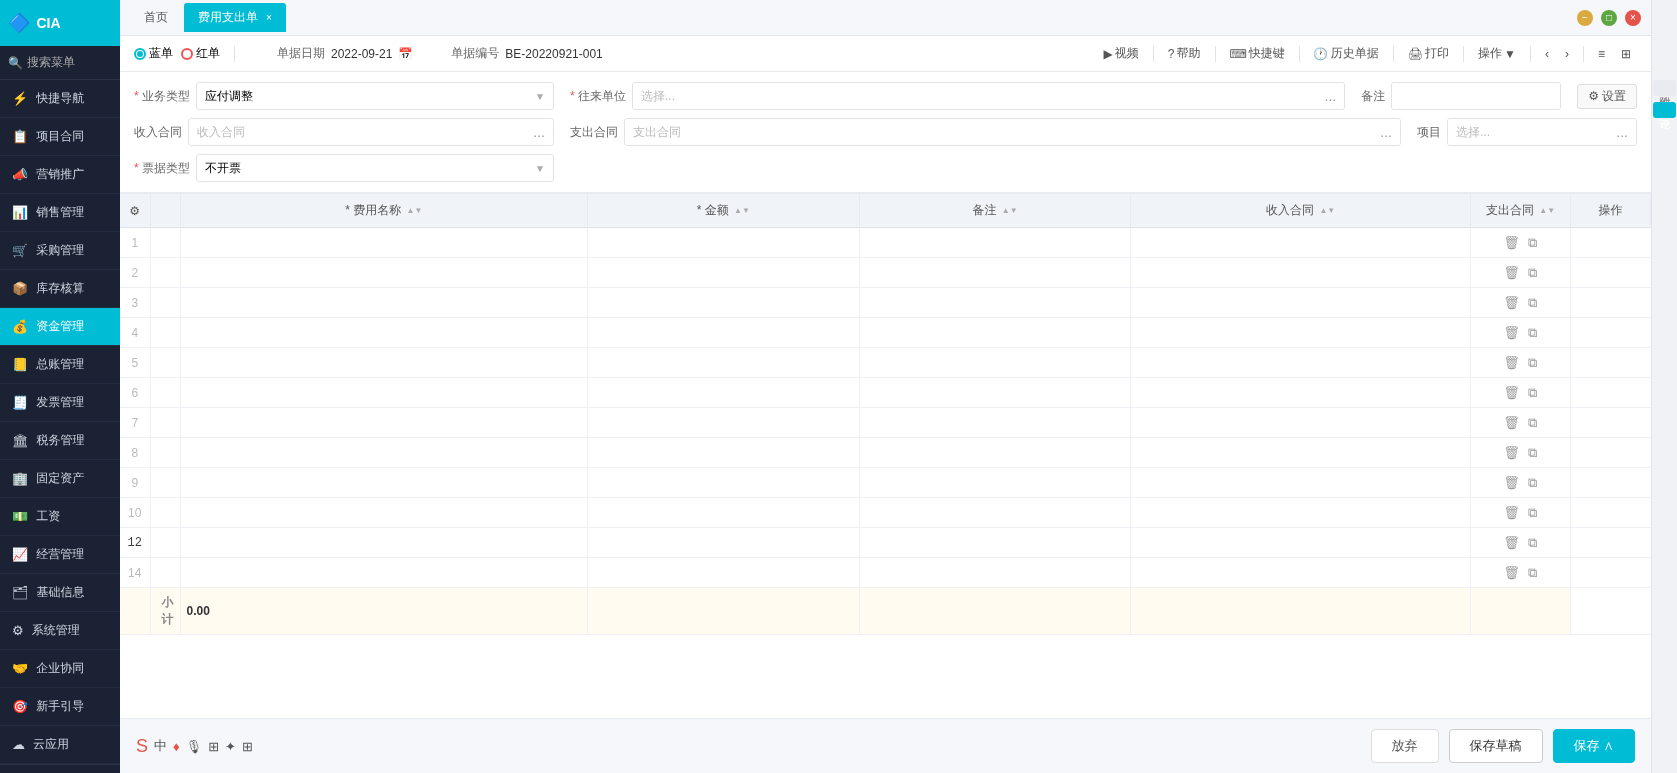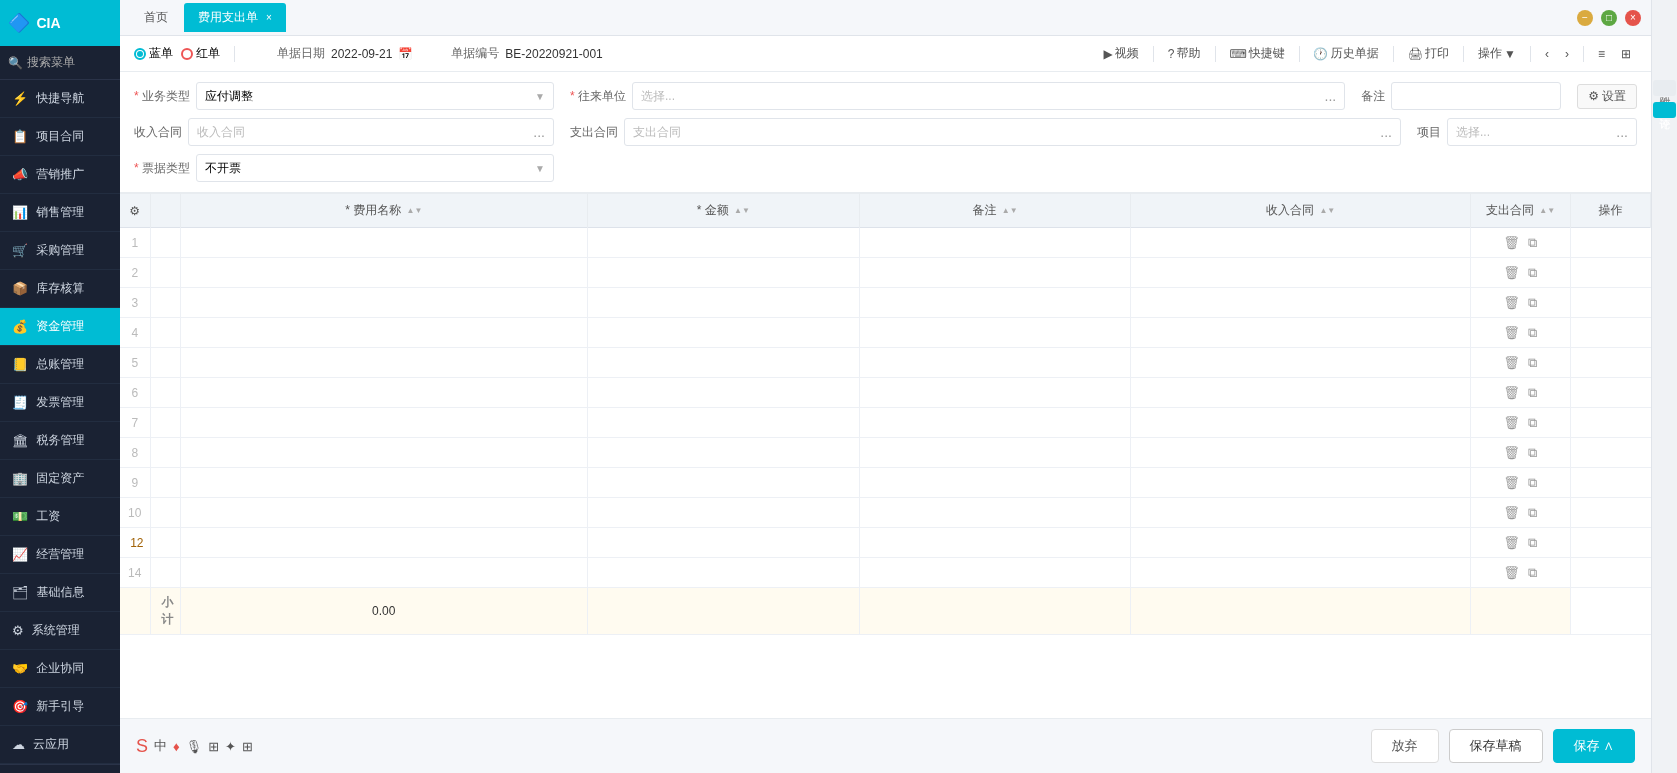--- a/index.html
+++ b/index.html
@@ -780,21 +780,21 @@
     <td></td>
     <td></td>
     <td class="actions-col">
       <div class="action-icons">
         <span class="action-icon" title="删除">🗑</span>
         <span class="action-icon" title="复制">⧉</span>
       </div>
     </td>
   </tr>
           <tr>
-    <td class="row-num" style="color:#a16207;text-align:right;">12</td>
+    <td class="row-num" style="color:#404040;text-align:center;font-family:Liberation Mono, monospace;">12</td>
     <td></td>
     <td></td>
     <td></td>
     <td></td>
     <td></td>
     <td class="actions-col">
       <div class="action-icons">
         <span class="action-icon" title="删除">🗑</span>
         <span class="action-icon" title="复制">⧉</span>
       </div>
@@ -810,21 +810,21 @@
     <td class="actions-col">
       <div class="action-icons">
         <span class="action-icon" title="删除">🗑</span>
         <span class="action-icon" title="复制">⧉</span>
       </div>
     </td>
   </tr>
           <tr class="subtotal-row">
   <td></td>
   <td style="text-align:right;color:#888;padding-right:6px;">小计</td>
-  <td style="text-align:center;font-weight:normal;">0.00</td>
+  <td style="text-align:left;font-weight:bold;">0.00</td>
   <td></td>
   <td></td>
   <td></td>
   <td></td>
 </tr>
         </tbody>
     </table>
   </div>
 
   <div class="bottom-toolbar">

